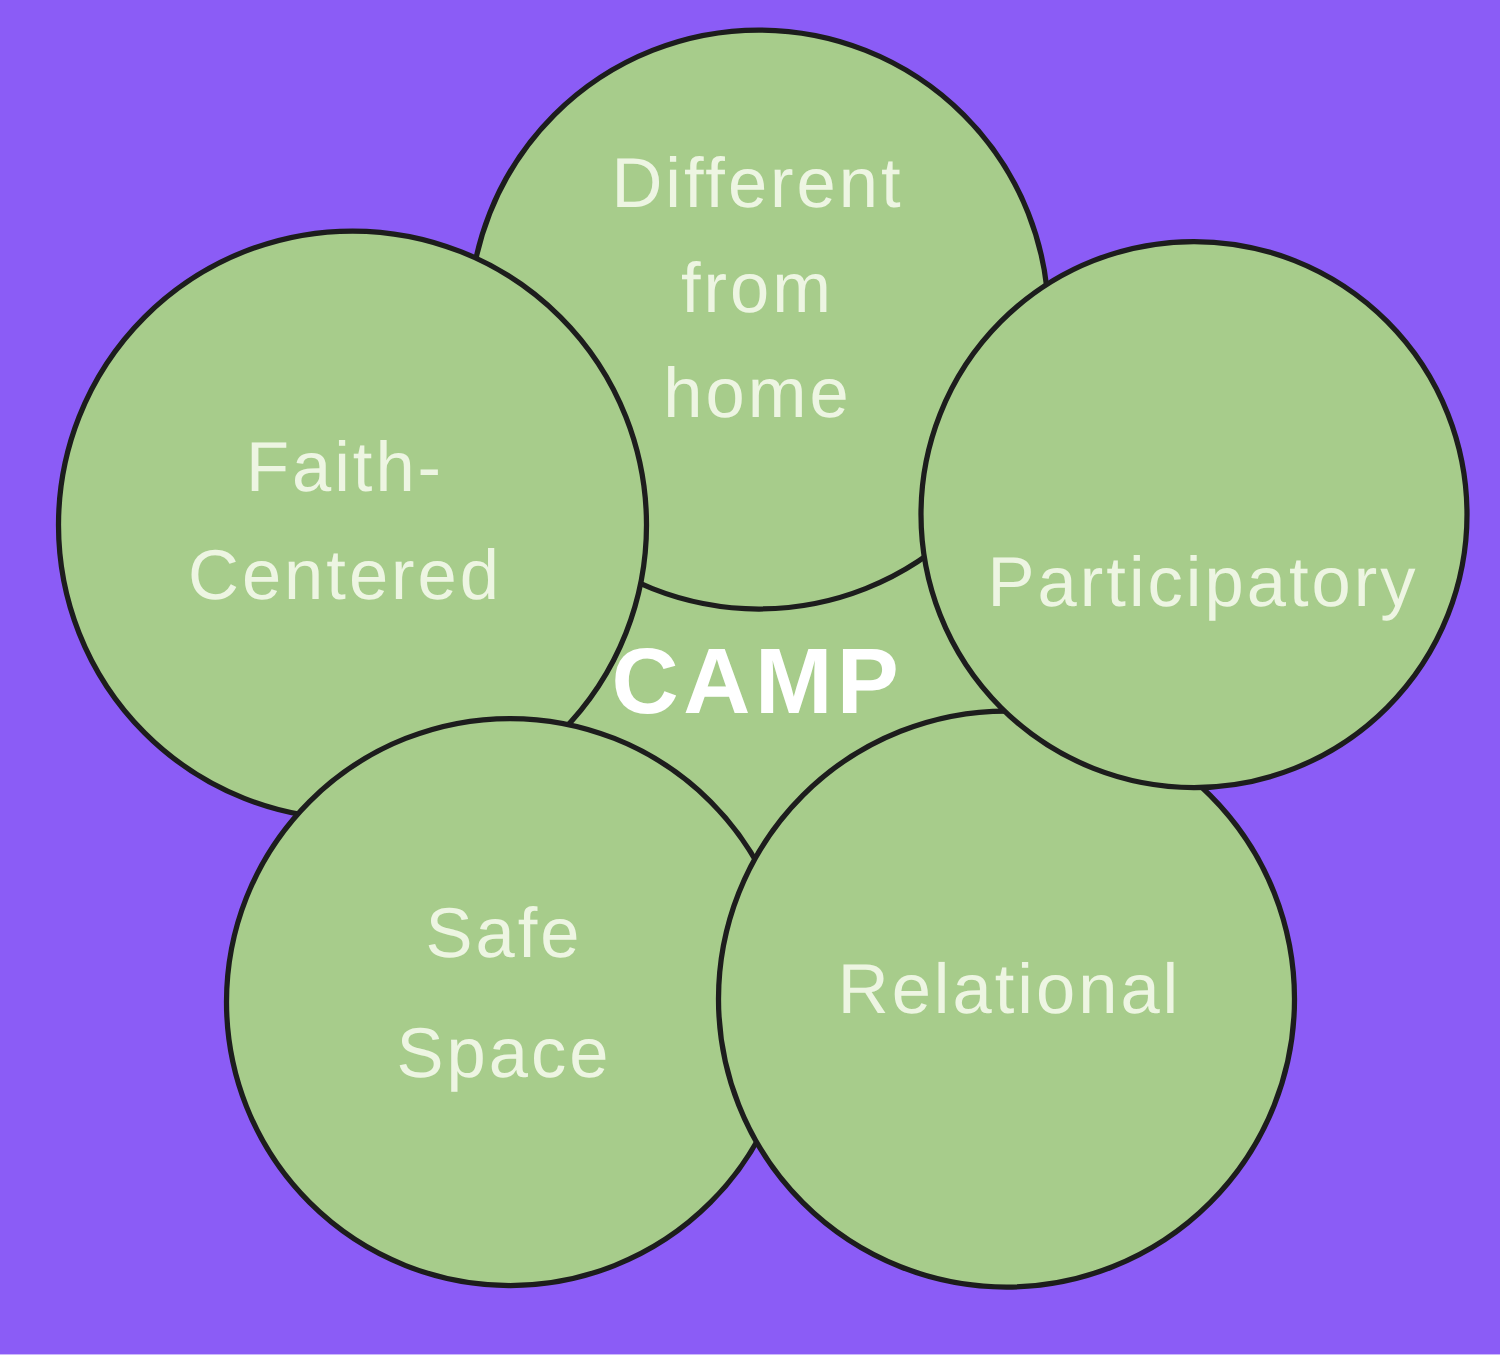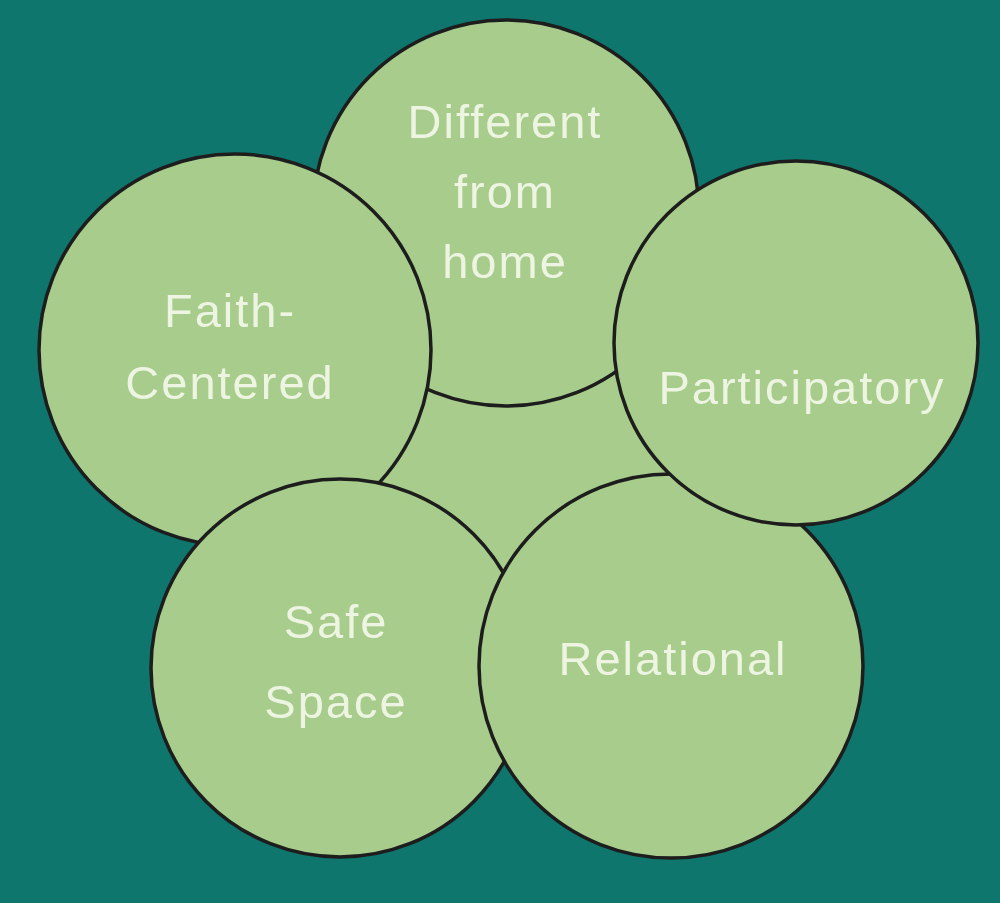--- a/index.html
+++ b/index.html
@@ -4,21 +4,21 @@
 <style>
   html, body {
     margin: 0;
     padding: 0;
     background: #ffffff;
   }
   .stage {
     position: relative;
     width: 1000px;
     height: 903px;
-    background: #0f766e;
+    background: #8b5cf6;
     overflow: hidden;
     font-family: "Liberation Sans", sans-serif;
   }
   .stage svg {
     position: absolute;
     left: 0;
     top: 0;
     width: 1000px;
     height: 903px;
     display: block;
@@ -55,13 +55,14 @@
       <text x="505" y="138" text-anchor="middle" fill="#edf5e2" font-size="47" class="circle-label">Different</text>
       <text x="505" y="208" text-anchor="middle" fill="#edf5e2" font-size="47" class="circle-label">from</text>
       <text x="505" y="278" text-anchor="middle" fill="#edf5e2" font-size="47" class="circle-label">home</text>
       <text x="230" y="327" text-anchor="middle" fill="#edf5e2" font-size="47" class="circle-label">Faith-</text>
       <text x="230" y="399" text-anchor="middle" fill="#edf5e2" font-size="47" class="circle-label">Centered</text>
       <text x="336" y="638" text-anchor="middle" fill="#edf5e2" font-size="47" class="circle-label">Safe</text>
       <text x="336" y="718" text-anchor="middle" fill="#edf5e2" font-size="47" class="circle-label">Space</text>
       <text x="673" y="675" text-anchor="middle" fill="#edf5e2" font-size="47" class="circle-label">Relational</text>
       <text x="802" y="404" text-anchor="middle" fill="#edf5e2" font-size="47" class="circle-label">Participatory</text>
     </svg>
+  <div class="camp-label">CAMP</div>
 </div>
 
 </body></html>

